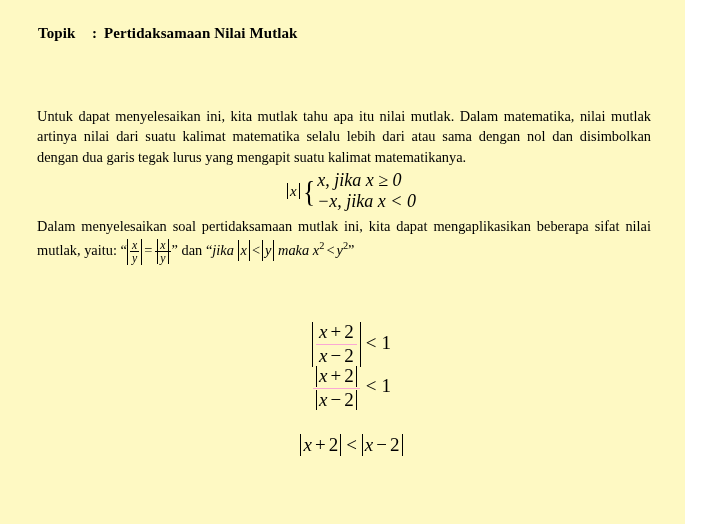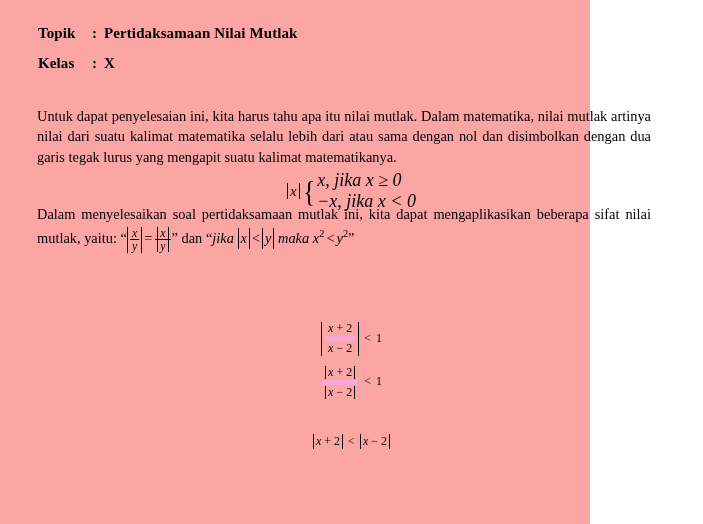--- a/index.html
+++ b/index.html
@@ -10,23 +10,23 @@
   body {
     width: 703px;
     height: 524px;
     overflow: hidden;
     font-family: "Liberation Serif", "DejaVu Serif", serif;
     color: #000000;
     -webkit-font-smoothing: none;
   }
   .page {
     position: relative;
-    width: 590px;
+    width: 685px;
     height: 524px;
-    background: #fca5a5;
+    background: #fef9c3;
   }
 
   
   .header-block {
     position: absolute;
     left: 38px;
     top: 18px;
     width: 600px;
   }
   .hdr-line {
@@ -43,21 +43,21 @@
   .para {
     position: absolute;
     left: 37px;
     width: 614px;
     font-size: 14.4px;
     line-height: 20.4px;
     text-align: justify;
     text-justify: inter-word;
   }
   .p1 { top: 106px; }
-  .p2 { top: 204px; }
+  .p2 { top: 216px; }
   .p3 { top: 273px; }
 
   i, .mi { font-style: italic; }
 
   
   .frac {
     display: inline-block;
     vertical-align: -0.48em;
     text-align: center;
     font-style: italic;
@@ -83,21 +83,21 @@
   .sup-n { font-size: 0.72em; vertical-align: super; font-style: normal; }
   .eqsym { font-style: normal; padding: 0 2px; }
 
   
   .display-eq {
     position: absolute;
     left: 0;
     width: 703px;
     text-align: center;
     font-style: italic;
-    font-size: 12px;
+    font-size: 19px;
     white-space: nowrap;
   }
   .eq-piecewise { top: 170px; font-size: 15px; }
   .eq-d1 { top: 322px; }
   .eq-d2 { top: 366px; }
   .eq-d3 { top: 434px; }
   .eq-d4 { top: 446px; }
   .eq-d5 { top: 477px; }
 
   
@@ -136,21 +136,21 @@
 
   
   .dfrac {
     display: inline-block;
     vertical-align: middle;
     text-align: center;
     line-height: 1.08;
     margin: 0 1px;
   }
   .dfrac .num { display: block; padding: 0 3px 1px 3px; }
-  .dfrac .den { display: block; padding: 1px 3px 0 3px; border-top: 5px solid #f9a8d4; }
+  .dfrac .den { display: block; padding: 1px 3px 0 3px; border-top: 1px solid #f9a8d4; }
   .dabs {
     display: inline-block;
     vertical-align: middle;
     border-left: 1px solid #000;
     border-right: 1px solid #000;
     padding: 0 3px;
   }
   .dabs .dfrac { vertical-align: 0; margin: 0; }
   .inline-abs {
     display: inline-block;
@@ -162,24 +162,23 @@
   .op { font-style: normal; padding: 0 3px; }
   .num-n { font-style: normal; }
 </style>
 </head>
 <body>
 
 <div class="page">
 
   <div class="header-block">
     <div class="hdr-line"><span class="hdr-label">Topik</span><span class="hdr-colon">:</span><span>Pertidaksamaan Nilai Mutlak</span></div>
-    <div class="hdr-line"><span class="hdr-label">Kelas</span><span class="hdr-colon">:</span><span>X</span></div>
-  </div>
-
-  <div class="para p1">Untuk dapat penyelesaian ini, kita harus tahu apa itu nilai mutlak. Dalam matematika, nilai mutlak artinya nilai dari suatu kalimat matematika selalu lebih dari atau sama dengan nol dan disimbolkan dengan dua garis tegak lurus yang mengapit suatu kalimat matematikanya.</div>
+  </div>
+
+  <div class="para p1">Untuk dapat menyelesaikan ini, kita mutlak tahu apa itu nilai mutlak. Dalam matematika, nilai mutlak artinya nilai dari suatu kalimat matematika selalu lebih dari atau sama dengan nol dan disimbolkan dengan dua garis tegak lurus yang mengapit suatu kalimat matematikanya.</div>
 
   <div class="display-eq eq-piecewise">
     <span class="pw">
       <span class="pw-abs">x</span><span class="pw-brace">{</span><span class="pw-rows"><span>x, jika x ≥ 0</span><span>−x, jika x &lt; 0</span></span>
     </span>
   </div>
 
   <div class="para p2"><span>Dalam menyelesaikan soal pertidaksamaan mutlak ini, kita dapat mengaplikasikan beberapa sifat nilai mutlak, yaitu: “</span><span class="abs-wrap"><span class="frac"><span class="num">x</span><span class="den">y</span></span></span><span class="eqsym">=</span><span class="frac"><span class="num"><span class="inline-abs">x</span></span><span class="den"><span class="inline-abs">y</span></span></span><span>” dan “</span><i>jika</i> <span class="inline-abs mi">x</span><span class="eqsym">&lt;</span><span class="inline-abs mi">y</span> <i>maka</i> <i>x</i><span class="sup-n">2</span><span class="eqsym">&lt;</span><i>y</i><span class="sup-n">2</span><span>”</span></div>
 
 

